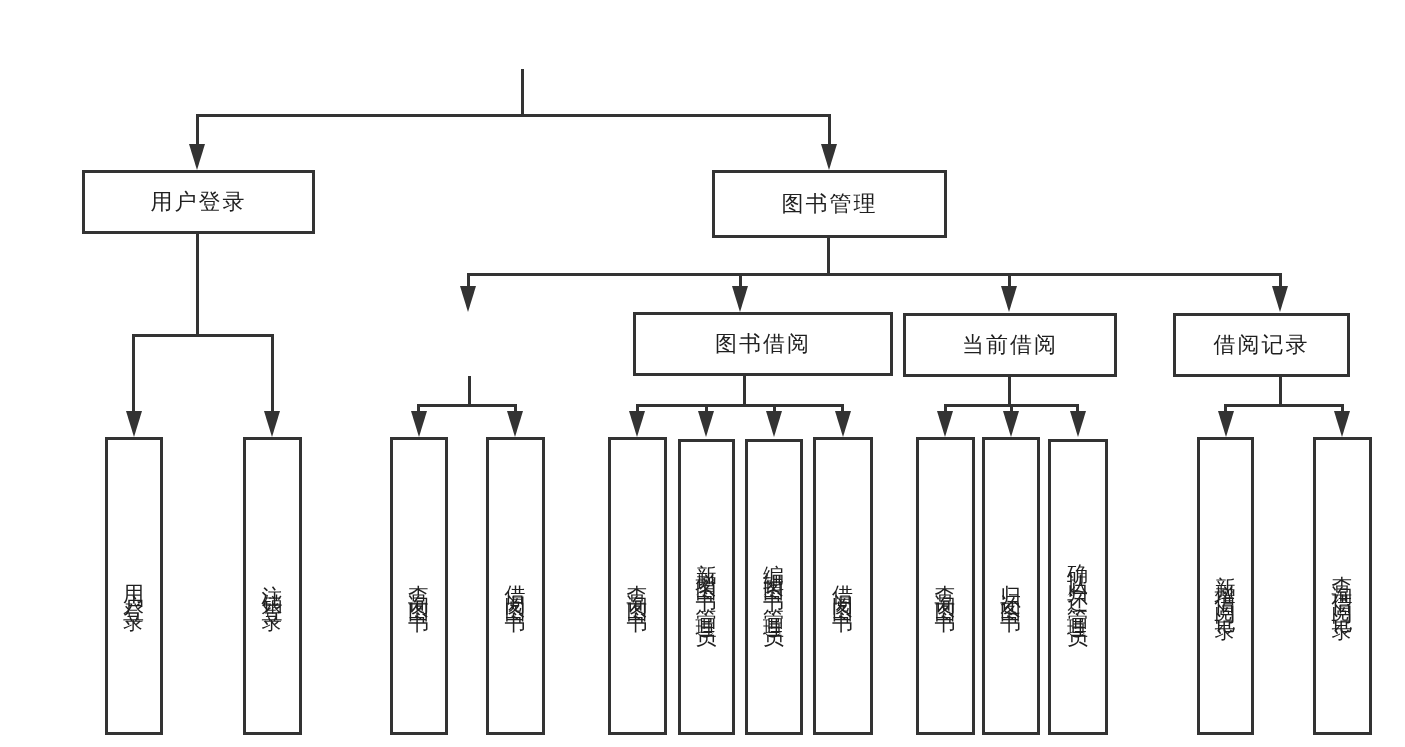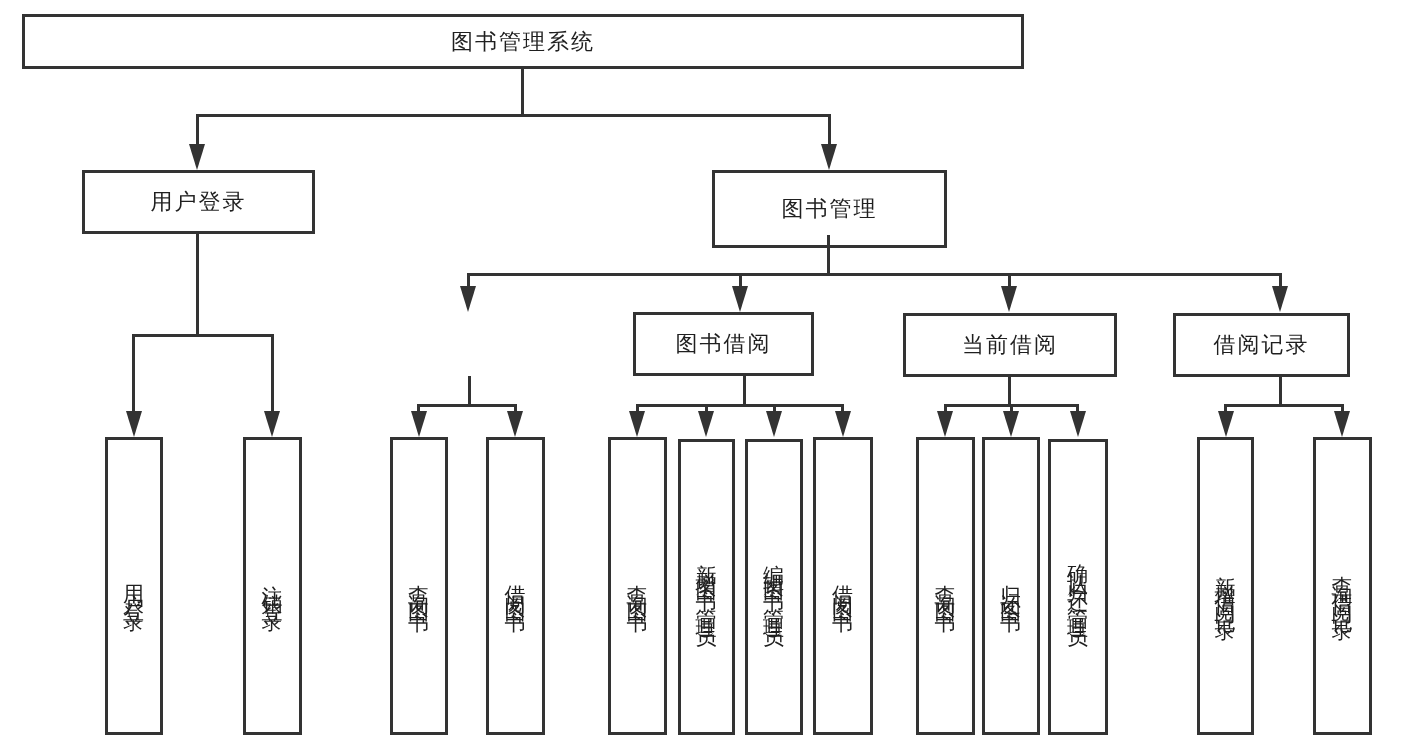--- a/index.html
+++ b/index.html
@@ -50,35 +50,32 @@
     font-size:21px;color:#c6c6c6;
     letter-spacing:1px;white-space:nowrap;
     z-index:5;
   }
 </style>
 </head>
 <body>
 
 <div class="canvas">
 
-  <div class="hnode" style="left:22px;top:14px;width:1002px;height:55px;">
-    <span>图书管理系统</span>
-  </div>
 
   <div class="vline" style="left:521px;top:69px;height:47px;"></div>
   <div class="hline" style="left:197px;top:114px;width:634px;"></div>
   <div class="vline" style="left:196px;top:114px;height:34px;"></div>
   <div class="tri" style="left:189px;top:144px;"></div>
   <div class="vline" style="left:828px;top:114px;height:34px;"></div>
   <div class="tri" style="left:821px;top:144px;"></div>
 
   <div class="hnode" style="left:82px;top:170px;width:233px;height:64px;">
     <span>用户登录</span>
   </div>
-  <div class="hnode" style="left:712px;top:170px;width:235px;height:78px;">
+  <div class="hnode" style="left:712px;top:170px;width:235px;height:68px;">
     <span>图书管理</span>
   </div>
 
   <div class="vline" style="left:196px;top:234px;height:103px;"></div>
   <div class="hline" style="left:133px;top:334px;width:141px;"></div>
   <div class="vline" style="left:132px;top:334px;height:81px;"></div>
   <div class="tri" style="left:126px;top:411px;"></div>
   <div class="vline" style="left:271px;top:334px;height:81px;"></div>
   <div class="tri" style="left:264px;top:411px;"></div>
 
@@ -86,21 +83,21 @@
   <div class="hline" style="left:468px;top:273px;width:814px;"></div>
   <div class="vline" style="left:467px;top:273px;height:17px;"></div>
   <div class="tri" style="left:460px;top:286px;"></div>
   <div class="vline" style="left:739px;top:273px;height:17px;"></div>
   <div class="tri" style="left:732px;top:286px;"></div>
   <div class="vline" style="left:1008px;top:273px;height:17px;"></div>
   <div class="tri" style="left:1001px;top:286px;"></div>
   <div class="vline" style="left:1279px;top:273px;height:17px;"></div>
   <div class="tri" style="left:1272px;top:286px;"></div>
 
-  <div class="hnode" style="left:633px;top:312px;width:181px;height:64px;">
+  <div class="hnode" style="left:633px;top:312px;width:260px;height:64px;">
     <span>图书借阅</span>
   </div>
   <div class="hnode" style="left:903px;top:313px;width:214px;height:64px;">
     <span>当前借阅</span>
   </div>
   <div class="hnode" style="left:1173px;top:313px;width:177px;height:64px;">
     <span>借阅记录</span>
   </div>
 
   <div class="vline" style="left:468px;top:376px;height:31px;"></div>

